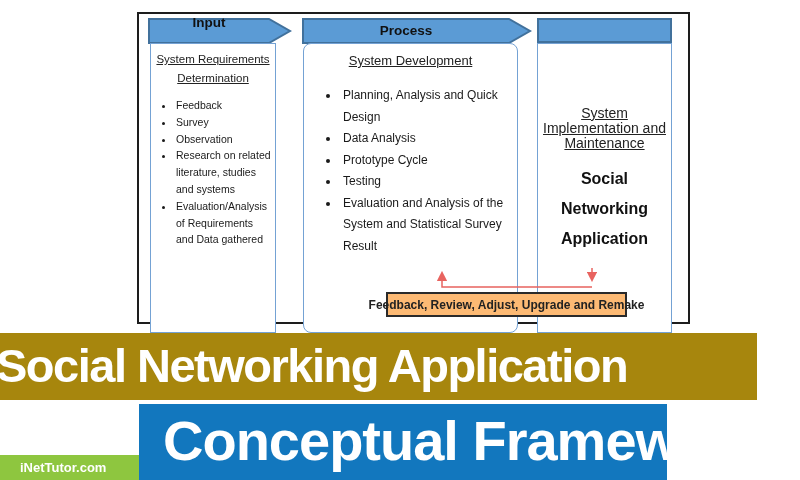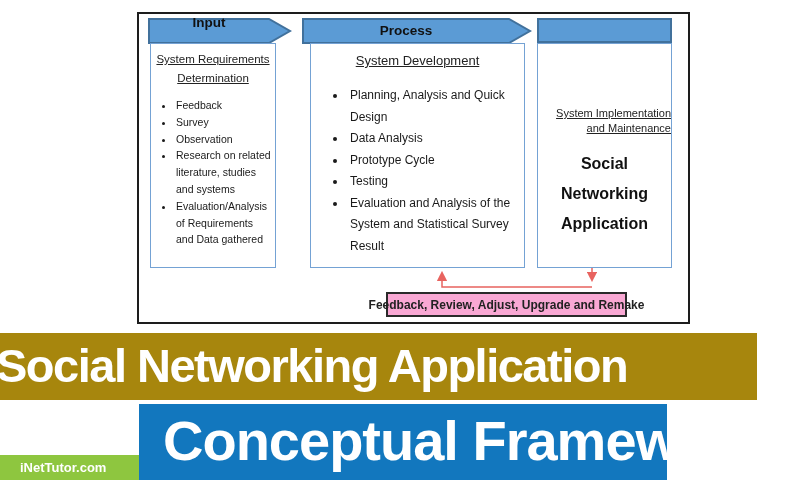--- a/index.html
+++ b/index.html
@@ -20,48 +20,48 @@
     position:absolute; display:flex; align-items:center; justify-content:center;
     font-weight:bold; font-size:13.5px; color:#111; height:25px;
   }
   .out-hdr-rect {
     left:537px; top:18px; width:135px; height:25px; box-sizing:border-box;
     background:var(--header-fill); border:2px solid var(--header-border);
   }
 
   
   .col-box {
-    position:absolute; top:43px; height:225px; box-sizing:border-box;
+    position:absolute; top:43px; height:290px; box-sizing:border-box;
     background:#fff; border:1.5px solid var(--box-border);
   }
   .col-title {
     text-align:center; text-decoration:underline; color:#222;
   }
   .input-box  { left:150px; width:126px; }
-  .process-box{ left:310px; width:215px; }
+  .process-box{ left:303px; width:215px;border-radius:8px; }
   .output-box { left:537px; width:135px; }
 
   .input-box .col-title { margin-top:6px; font-size:11.5px; line-height:19px; }
   .input-box ul { margin:9px 2px 0 0; padding-left:24px; font-size:10.5px; line-height:16.8px; }
   .input-box li { padding-left:1px; }
 
   .process-box .col-title { margin-top:7px; font-size:13px; line-height:20px; }
   .process-box ul { margin:14px 4px 0 0; padding-left:36px; font-size:12px; line-height:21.5px; }
   .process-box li { padding-left:3px; }
 
-  .output-box .col-title { margin-top:62px; font-size:11px; line-height:15px;text-align:right; }
+  .output-box .col-title { margin-top:62px; font-size:14px; line-height:15px; }
   .output-result {
     margin-top:13px; text-align:center; font-weight:bold;
     font-size:16px; line-height:30px; color:#111;
   }
 
   
   .feedback-box {
     left:386px; top:292px; width:241px; height:25px; box-sizing:border-box;
-    border:2px solid #2a2a2a; background:#f9a8d4;
+    border:2px solid #2a2a2a; background:#fdba74;
     display:flex; align-items:center; justify-content:center;
     font-size:12px; font-weight:600; color:#222; white-space:nowrap;
   }
 
   
   .gold-banner { left:0; top:333px; width:757px; height:67px; background:var(--gold-banner); }
   .gold-banner .banner-text {
     position:absolute; left:-4px; top:50%; transform:translateY(-53%);
     font-size:47px; font-weight:bold; letter-spacing:-1.5px;
     color:#fff; white-space:nowrap;

